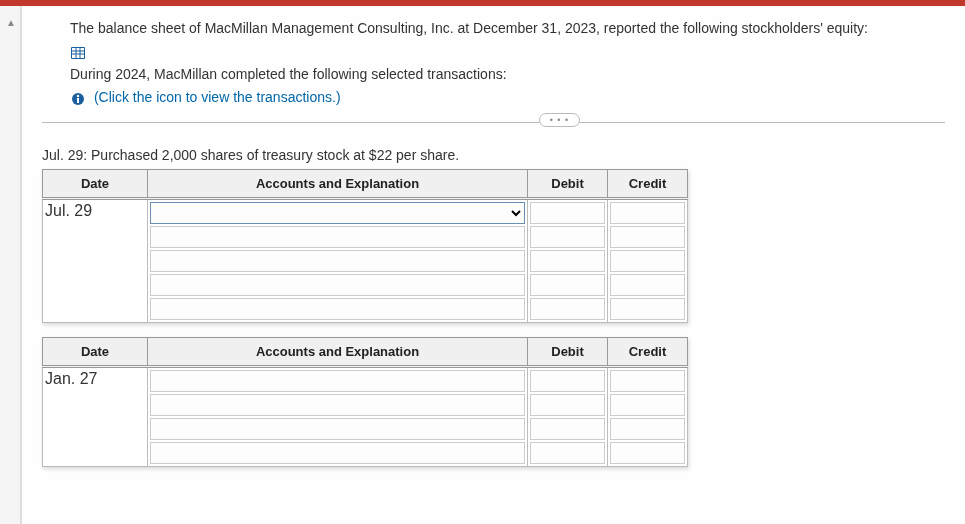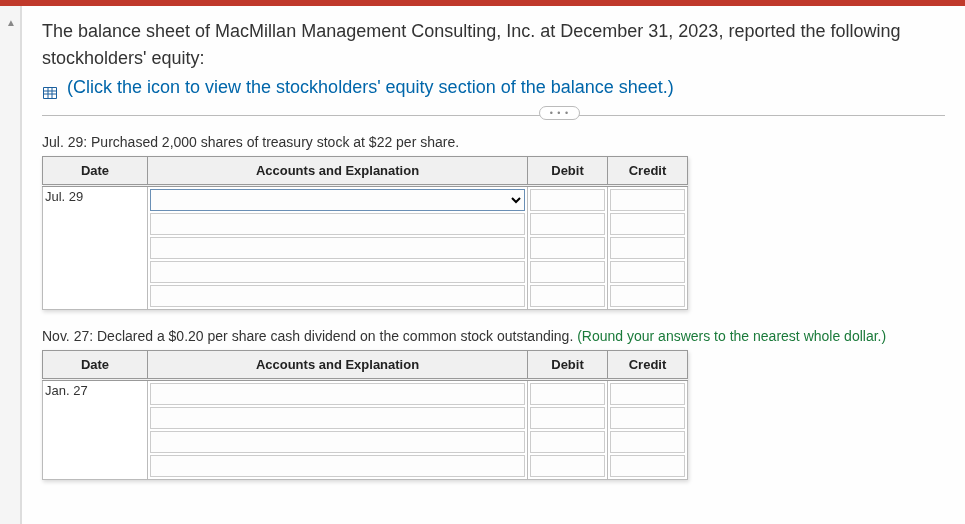--- a/index.html
+++ b/index.html
@@ -29,24 +29,25 @@
       left: -18px;
       top: 10px;
       width: 14px;
       height: 14px;
       color: #888;
       font-size: 10px;
       text-align: center;
       line-height: 14px;
     }
     .intro p {
-      font-size: 18px;
+      font-size: 14px;
       color: #333;
       line-height: 1.5;
       margin-bottom: 2px;
+      margin-left: 28px;
     }
     .link-text { color: #0066aa; }
     .icon {
       display: inline-block;
       width: 16px;
       height: 14px;
       vertical-align: middle;
       margin-right: 4px;
     }
     .table-icon svg { fill: #1a5f9e; }
@@ -67,21 +68,21 @@
       border: 1px solid #bbb;
       border-radius: 10px;
       padding: 1px 10px;
       font-size: 9px;
       color: #888;
       letter-spacing: 1px;
     }
     .entry-label {
       font-size: 14px;
       color: #333;
-      margin: 18px 0 6px 0;
+      margin: 24px 0 6px 0;
     }
     .hint { color: #1a7a3a; font-style: normal; }
     .journal {
       border-collapse: collapse;
       margin-bottom: 14px;
       box-shadow: 1px 2px 4px rgba(0,0,0,0.15);
     }
     .journal th {
       background: #f0f0f0;
       border: 1px solid #999;
@@ -95,21 +96,21 @@
       border: 1px solid #bbb;
       background: #fff;
       padding: 2px;
       vertical-align: top;
     }
     .col-date { width: 105px; }
     .col-account { width: 380px; }
     .col-amt { width: 80px; margin-top: 40px; }
     .date-cell {
       background: #f7f7f5;
-      font-size: 13px;
+      font-size: 16px;
       color: #333;
       padding: 6px 8px;
       vertical-align: top;
     }
     .input-line {
       width: 100%;
       height: 22px;
       border: 1px solid #ccc;
       background: #fdfdfd;
       font-size: 12px;
@@ -139,21 +140,31 @@
       <span class="icon table-icon">
         <svg viewBox="0 0 16 14">
             <rect x="1" y="1" width="14" height="12" rx="1" fill="#1a5f9e"></rect>
             <rect x="2" y="2" width="12" height="10" fill="#fff"></rect>
             <line x1="2" y1="5" x2="14" y2="5" stroke="#1a5f9e" stroke-width="1"></line>
             <line x1="2" y1="8" x2="14" y2="8" stroke="#1a5f9e" stroke-width="1"></line>
             <line x1="6" y1="2" x2="6" y2="12" stroke="#1a5f9e" stroke-width="1"></line>
             <line x1="10" y1="2" x2="10" y2="12" stroke="#1a5f9e" stroke-width="1"></line>
           </svg>
       </span>
-      <span class="link-text">(Click the icon to view the stockholders' equity section of the balance sheet.)</span>
+    </p>
+    <p>During 2024, MacMillan completed the following selected transactions:</p>
+    <p>
+      <span class="icon info-icon">
+        <svg viewBox="0 0 16 14">
+            <circle cx="8" cy="7" r="6" fill="#1a5f9e"></circle>
+            <rect x="7" y="6" width="2" height="5" fill="#fff"></rect>
+            <circle cx="8" cy="4" r="1.2" fill="#fff"></circle>
+          </svg>
+      </span>
+      <span class="link-text">(Click the icon to view the transactions.)</span>
     </p>
   </div>
 
   <div class="divider-wrap">
     <hr class="divider">
     <span class="ellipsis-badge">• • •</span>
   </div>
 
   <p class="entry-label">
     <span>Jul. 29: Purchased 2,000 shares of treasury stock at $22 per share.</span>
@@ -195,24 +206,20 @@
             <input class="input-line" style="">
             <input class="input-line" style="">
             <input class="input-line" style="">
             <input class="input-line" style="">
           </div>
         </td>
       </tr>
     </tbody>
   </table>
 
-  <p class="entry-label">
-    <span>Nov. 27: Declared a $0.20 per share cash dividend on the common stock outstanding. </span>
-    <span class="hint">(Round your answers to the nearest whole dollar.)</span>
-  </p>
   <table class="journal">
     <thead>
       <tr>
         <th class="col-date">Date</th>
         <th class="col-account">Accounts and Explanation</th>
         <th class="col-amt">Debit</th>
         <th class="col-amt">Credit</th>
       </tr>
     </thead>
     <tbody>

